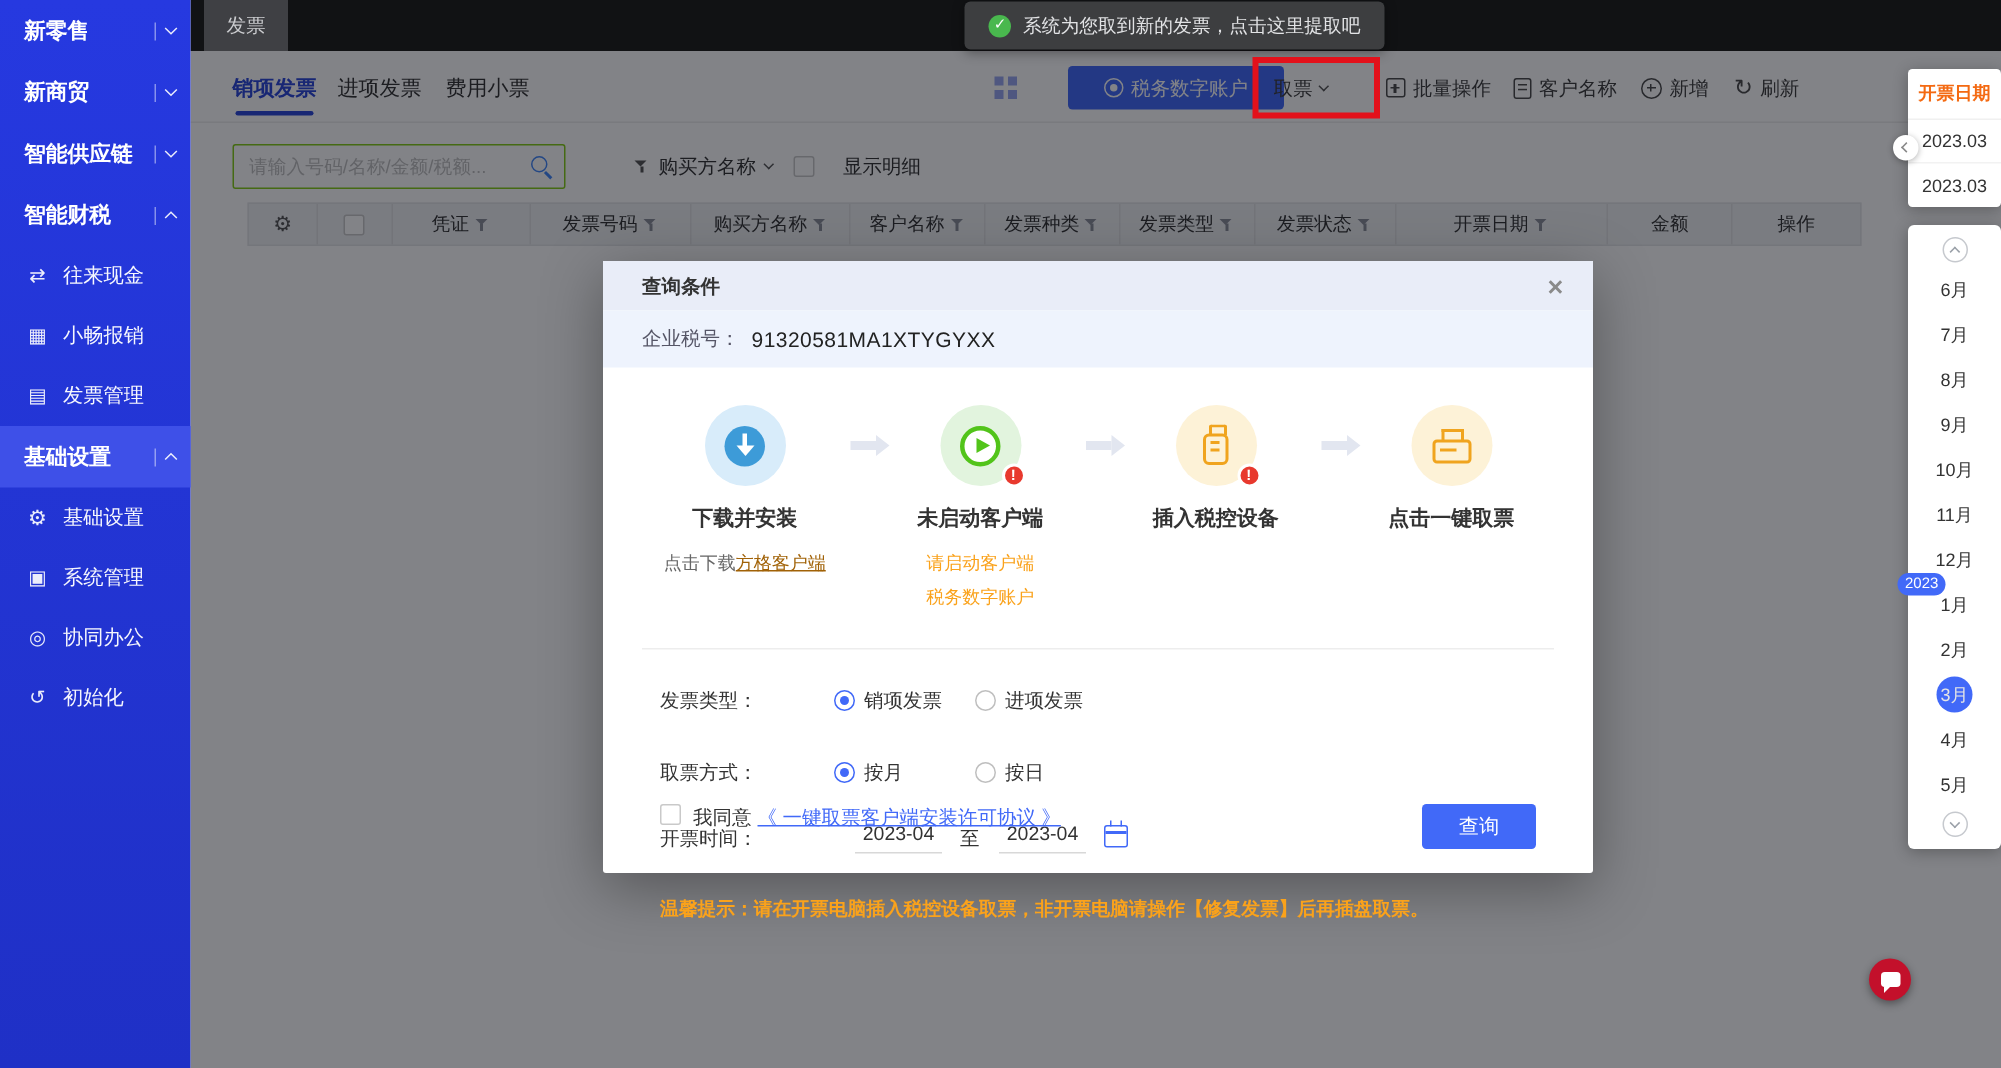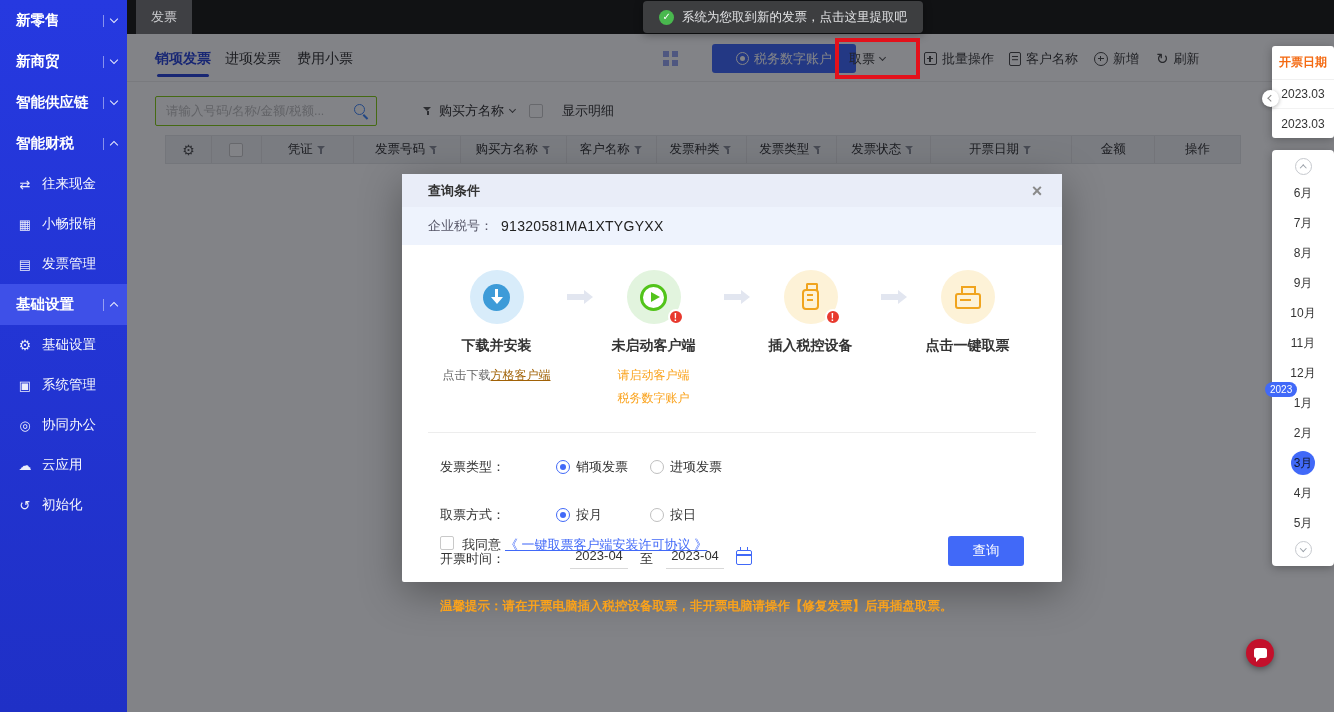--- a/index.html
+++ b/index.html
@@ -101,21 +101,21 @@
 .dp-title{height:34px;display:flex;align-items:center;justify-content:center;color:#f46a12;font-weight:bold;border-bottom:1px solid #f0f0f0;cursor:pointer}
 .dp-recent{height:29px;display:flex;align-items:center;justify-content:center;color:#333;border-bottom:1px solid #f2f2f2;cursor:pointer}
 .dp-recent:last-child{border-bottom:none}
 .dp-collapse{position:absolute;left:-10px;top:44px;width:17px;height:17px;border-radius:50%;background:#fff;box-shadow:0 1px 4px rgba(0,0,0,.3);display:flex;align-items:center;justify-content:center;color:#888;cursor:pointer;z-index:2}
 .dp-collapse .chev{width:4.5px;height:4.5px;margin-left:2px}
 .months-card{margin-top:12px;background:#fff;border-radius:4px;box-shadow:0 2px 10px rgba(0,0,0,.28);padding:5px 0;position:relative}
 .scroll-btn{width:17px;height:17px;border-radius:50%;border:1px solid #c6c9ce;color:#9aa0a8;display:flex;align-items:center;justify-content:center;margin:3px auto;cursor:pointer;background:#fff}
 .scroll-btn .chev{width:4.5px;height:4.5px}
 .month{height:30px;display:flex;align-items:center;justify-content:center;color:#333;cursor:pointer}
 .month span{min-width:24px;height:24px;line-height:24px;text-align:center;border-radius:12px;padding:0 2px}
-.month.active span{background:#4169f8;color:#0f172a}
+.month.active span{background:#4169f8;color:#e5e5e5}
 .year-badge{position:absolute;left:-7px;top:232px;background:#4169f8;color:#fff;font-size:10px;line-height:15px;padding:0 5px;border-radius:8px;z-index:2}
 
 
 .modal{position:absolute;left:402px;top:174px;width:660px;height:408px;background:#fff;z-index:20;box-shadow:0 10px 40px rgba(0,0,0,.35);border-radius:2px}
 .m-head{height:33px;background:#e9edf8;display:flex;align-items:center;padding:0 14px 0 26px;font-size:13px;font-weight:bold;color:#333}
 .m-close{margin-left:auto;width:22px;height:22px;display:flex;align-items:center;justify-content:center;color:#8a8a8a;cursor:pointer}
 .m-close::after{content:"×";font-size:18px;line-height:1}
 .m-taxrow{height:38px;background:#eef3fd;display:flex;align-items:center;padding-left:26px;font-size:13px}
 .m-taxlabel{color:#556}
 .m-taxval{color:#222;font-size:14px;margin-left:8px;letter-spacing:.3px}
@@ -229,24 +229,20 @@
     </div>
     <div class="si">
       <span class="si-ic ic-sys"></span>
       <span>系统管理</span>
     </div>
     <div class="si">
       <span class="si-ic ic-collab"></span>
       <span>协同办公</span>
     </div>
     <div class="si">
-      <span class="si-ic ic-cloud"></span>
-      <span>云应用</span>
-    </div>
-    <div class="si">
       <span class="si-ic ic-init"></span>
       <span>初始化</span>
     </div>
   </nav>
 
   <div class="main">
     <div class="tabs-row">
       <div class="itab t0 active">销项发票</div>
       <div class="itab t1">进项发票</div>
       <div class="itab t2">费用小票</div>

